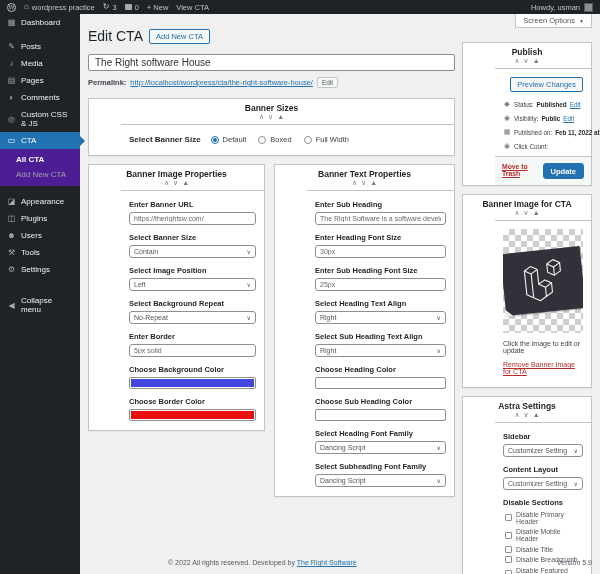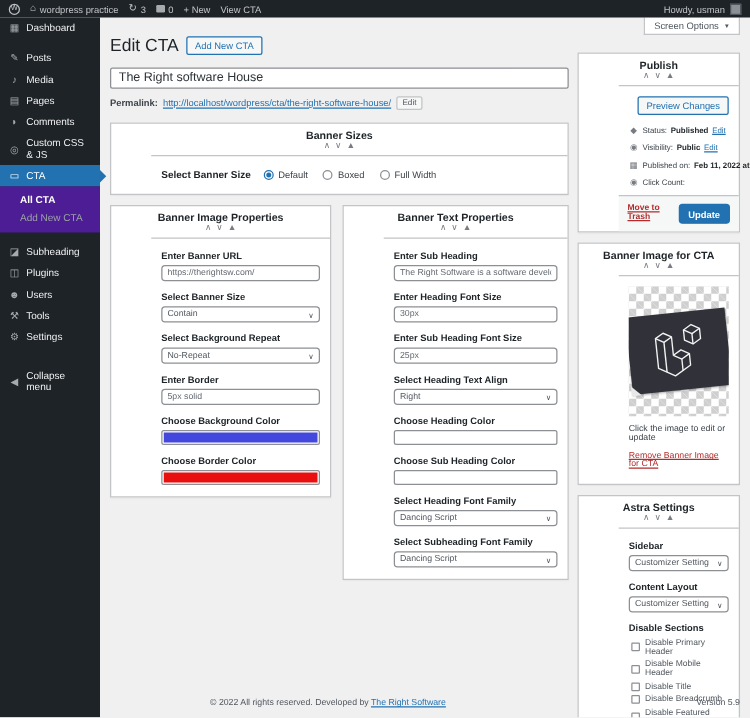--- a/index.html
+++ b/index.html
@@ -184,21 +184,21 @@
         <div class="menu-item active">
           <span class="mi">▭</span>
           <span>CTA</span>
         </div>
         <div class="submenu">
           <div class="sub-item current">All CTA</div>
           <div class="sub-item">Add New CTA</div>
         </div>
         <div class="menu-item gap">
           <span class="mi">◪</span>
-          <span>Subheading</span>
+          <span>Appearance</span>
         </div>
         <div class="menu-item">
           <span class="mi">◫</span>
           <span>Plugins</span>
         </div>
         <div class="menu-item">
           <span class="mi">☻</span>
           <span>Users</span>
         </div>
         <div class="menu-item">
@@ -280,20 +280,27 @@
                 <input class="tinput" type="text" value="https://therightsw.com/" style="">
               </div>
               <div class="field">
                 <label>Select Banner Size</label>
                 <div class="tselect">
                   <span>Contain</span>
                   <span class="chev">∨</span>
                 </div>
               </div>
               <div class="field">
+                <label>Select Image Position</label>
+                <div class="tselect">
+                  <span>Left</span>
+                  <span class="chev">∨</span>
+                </div>
+              </div>
+              <div class="field">
                 <label>Select Background Repeat</label>
                 <div class="tselect">
                   <span>No-Repeat</span>
                   <span class="chev">∨</span>
                 </div>
               </div>
               <div class="field">
                 <label>Enter Border</label>
                 <input class="tinput" type="text" value="5px solid" style="">
               </div>
@@ -329,20 +336,27 @@
               <div class="field">
                 <label>Enter Heading Font Size</label>
                 <input class="tinput" type="text" value="30px" style="">
               </div>
               <div class="field">
                 <label>Enter Sub Heading Font Size</label>
                 <input class="tinput" type="text" value="25px" style="">
               </div>
               <div class="field">
                 <label>Select Heading Text Align</label>
+                <div class="tselect">
+                  <span>Right</span>
+                  <span class="chev">∨</span>
+                </div>
+              </div>
+              <div class="field">
+                <label>Select Sub Heading Text Align</label>
                 <div class="tselect">
                   <span>Right</span>
                   <span class="chev">∨</span>
                 </div>
               </div>
               <div class="field">
                 <label>Choose Heading Color</label>
                 <div class="cbar">
                   <div class="cfill" style="background: rgb(255, 255, 255);"></div>
                 </div>

